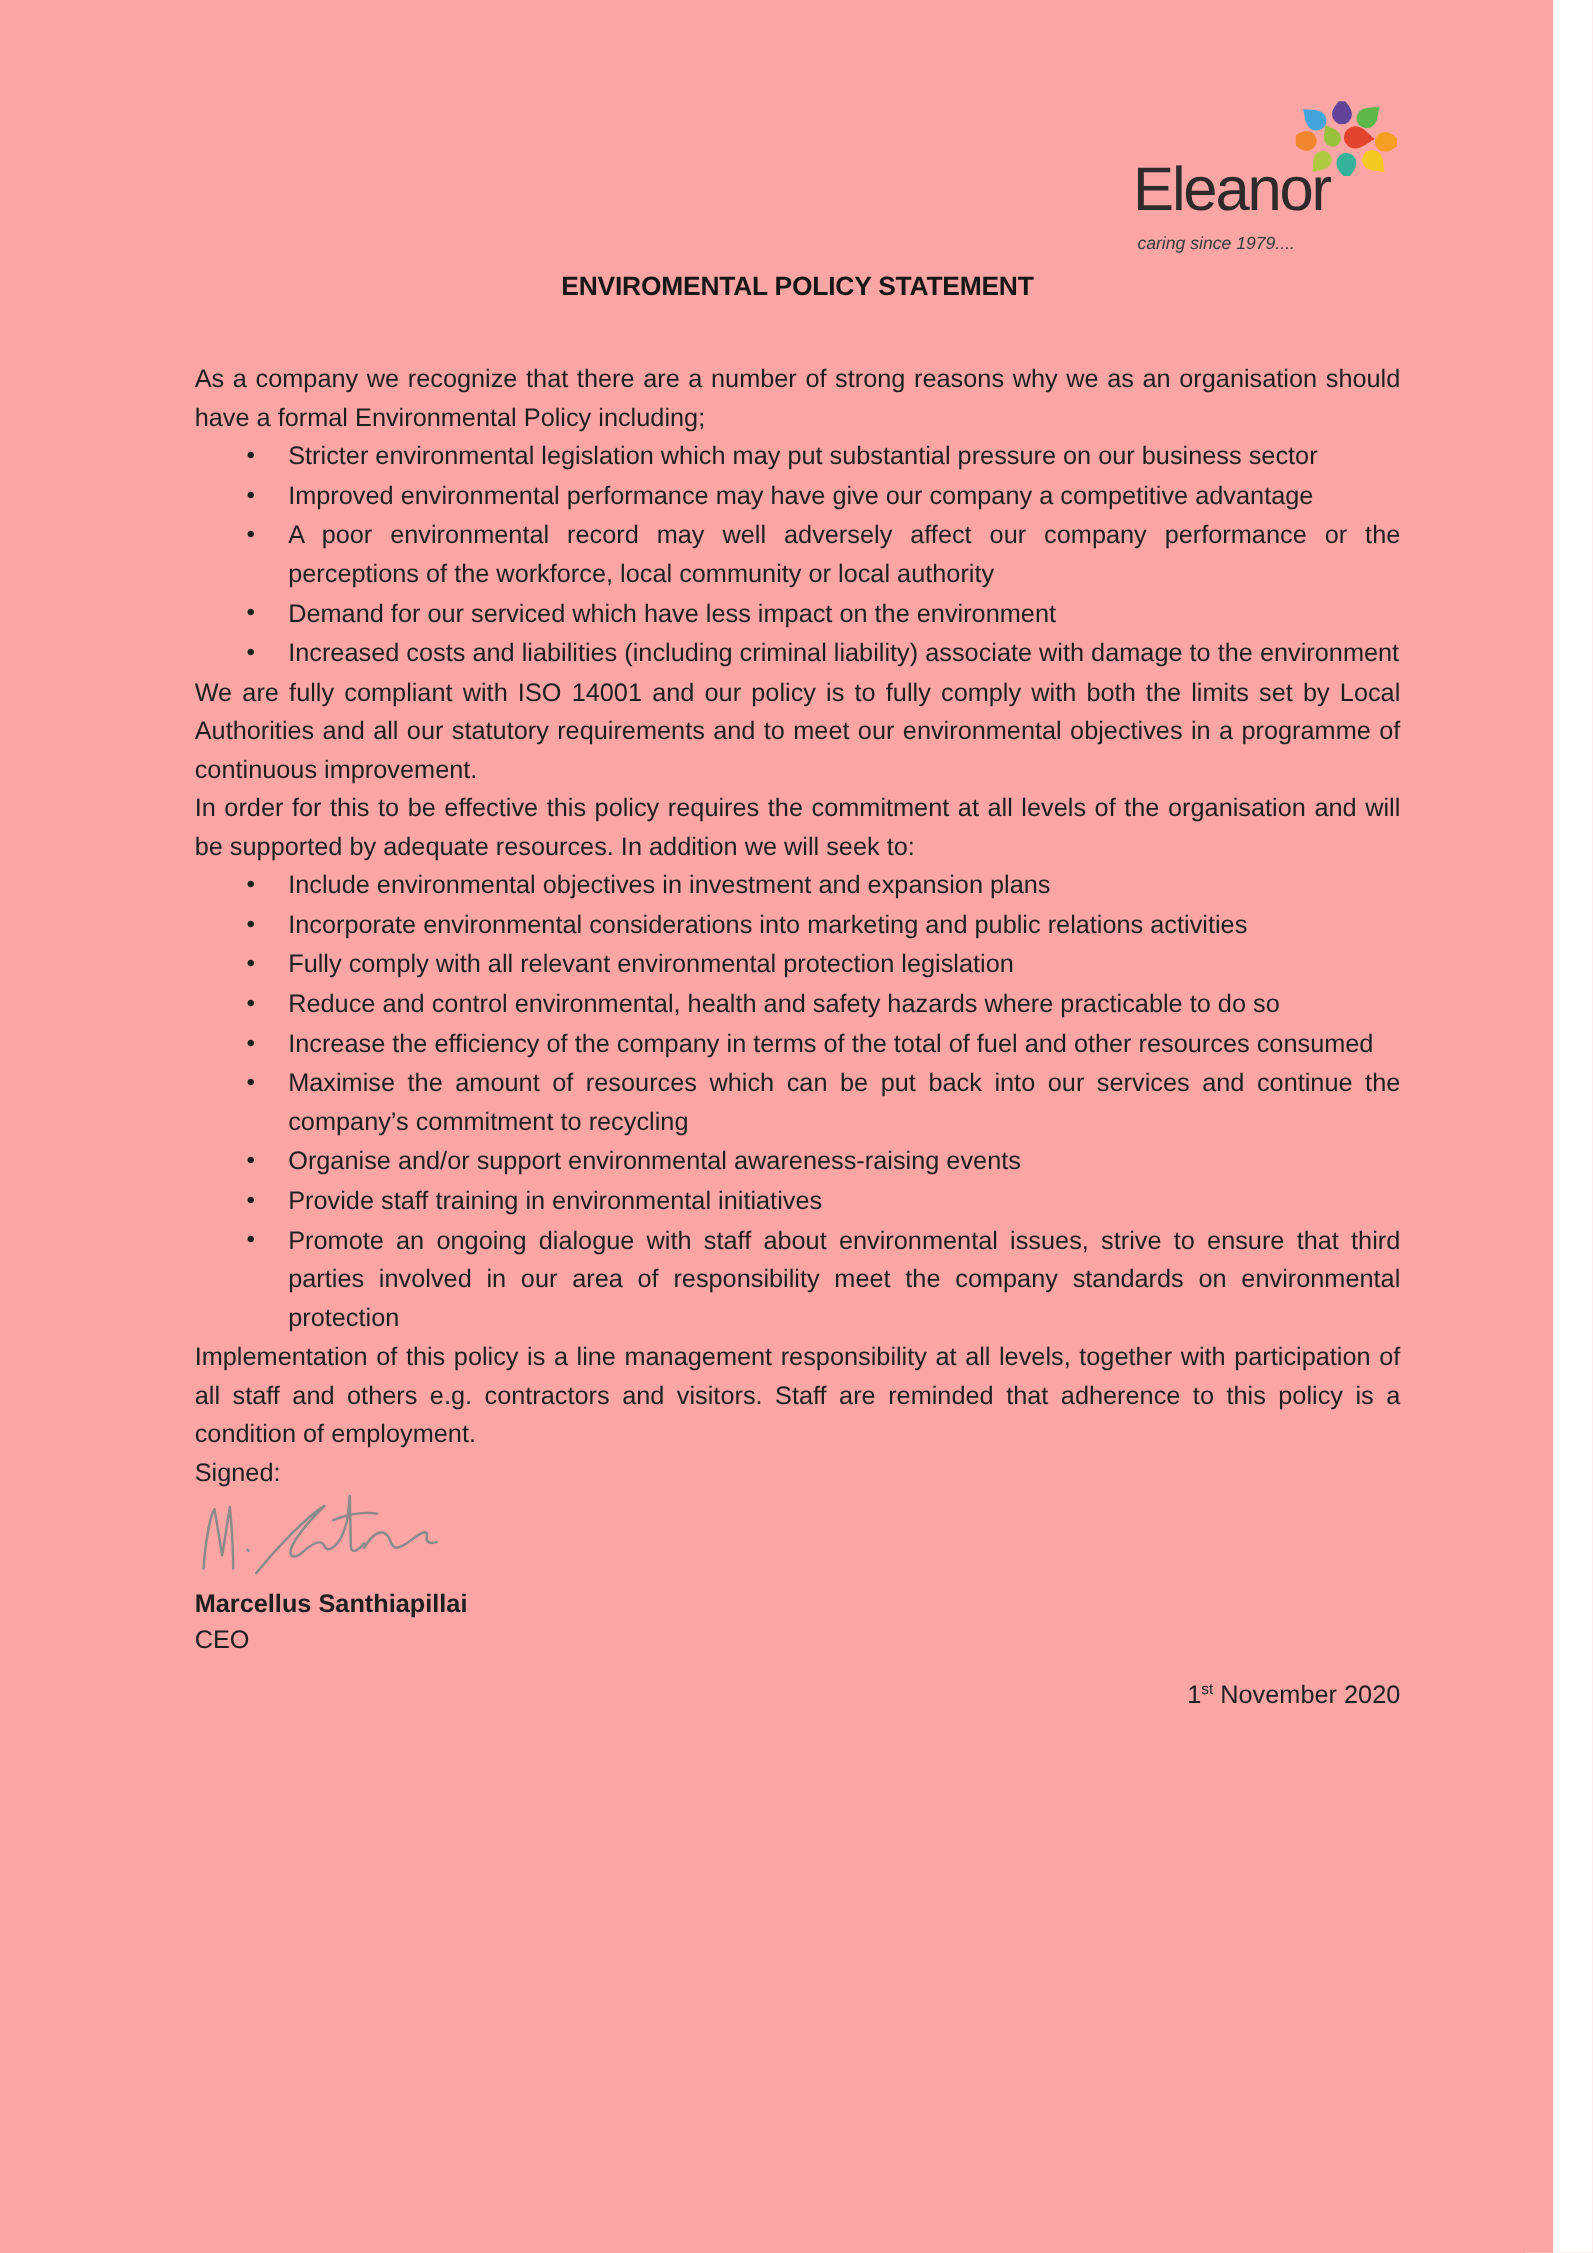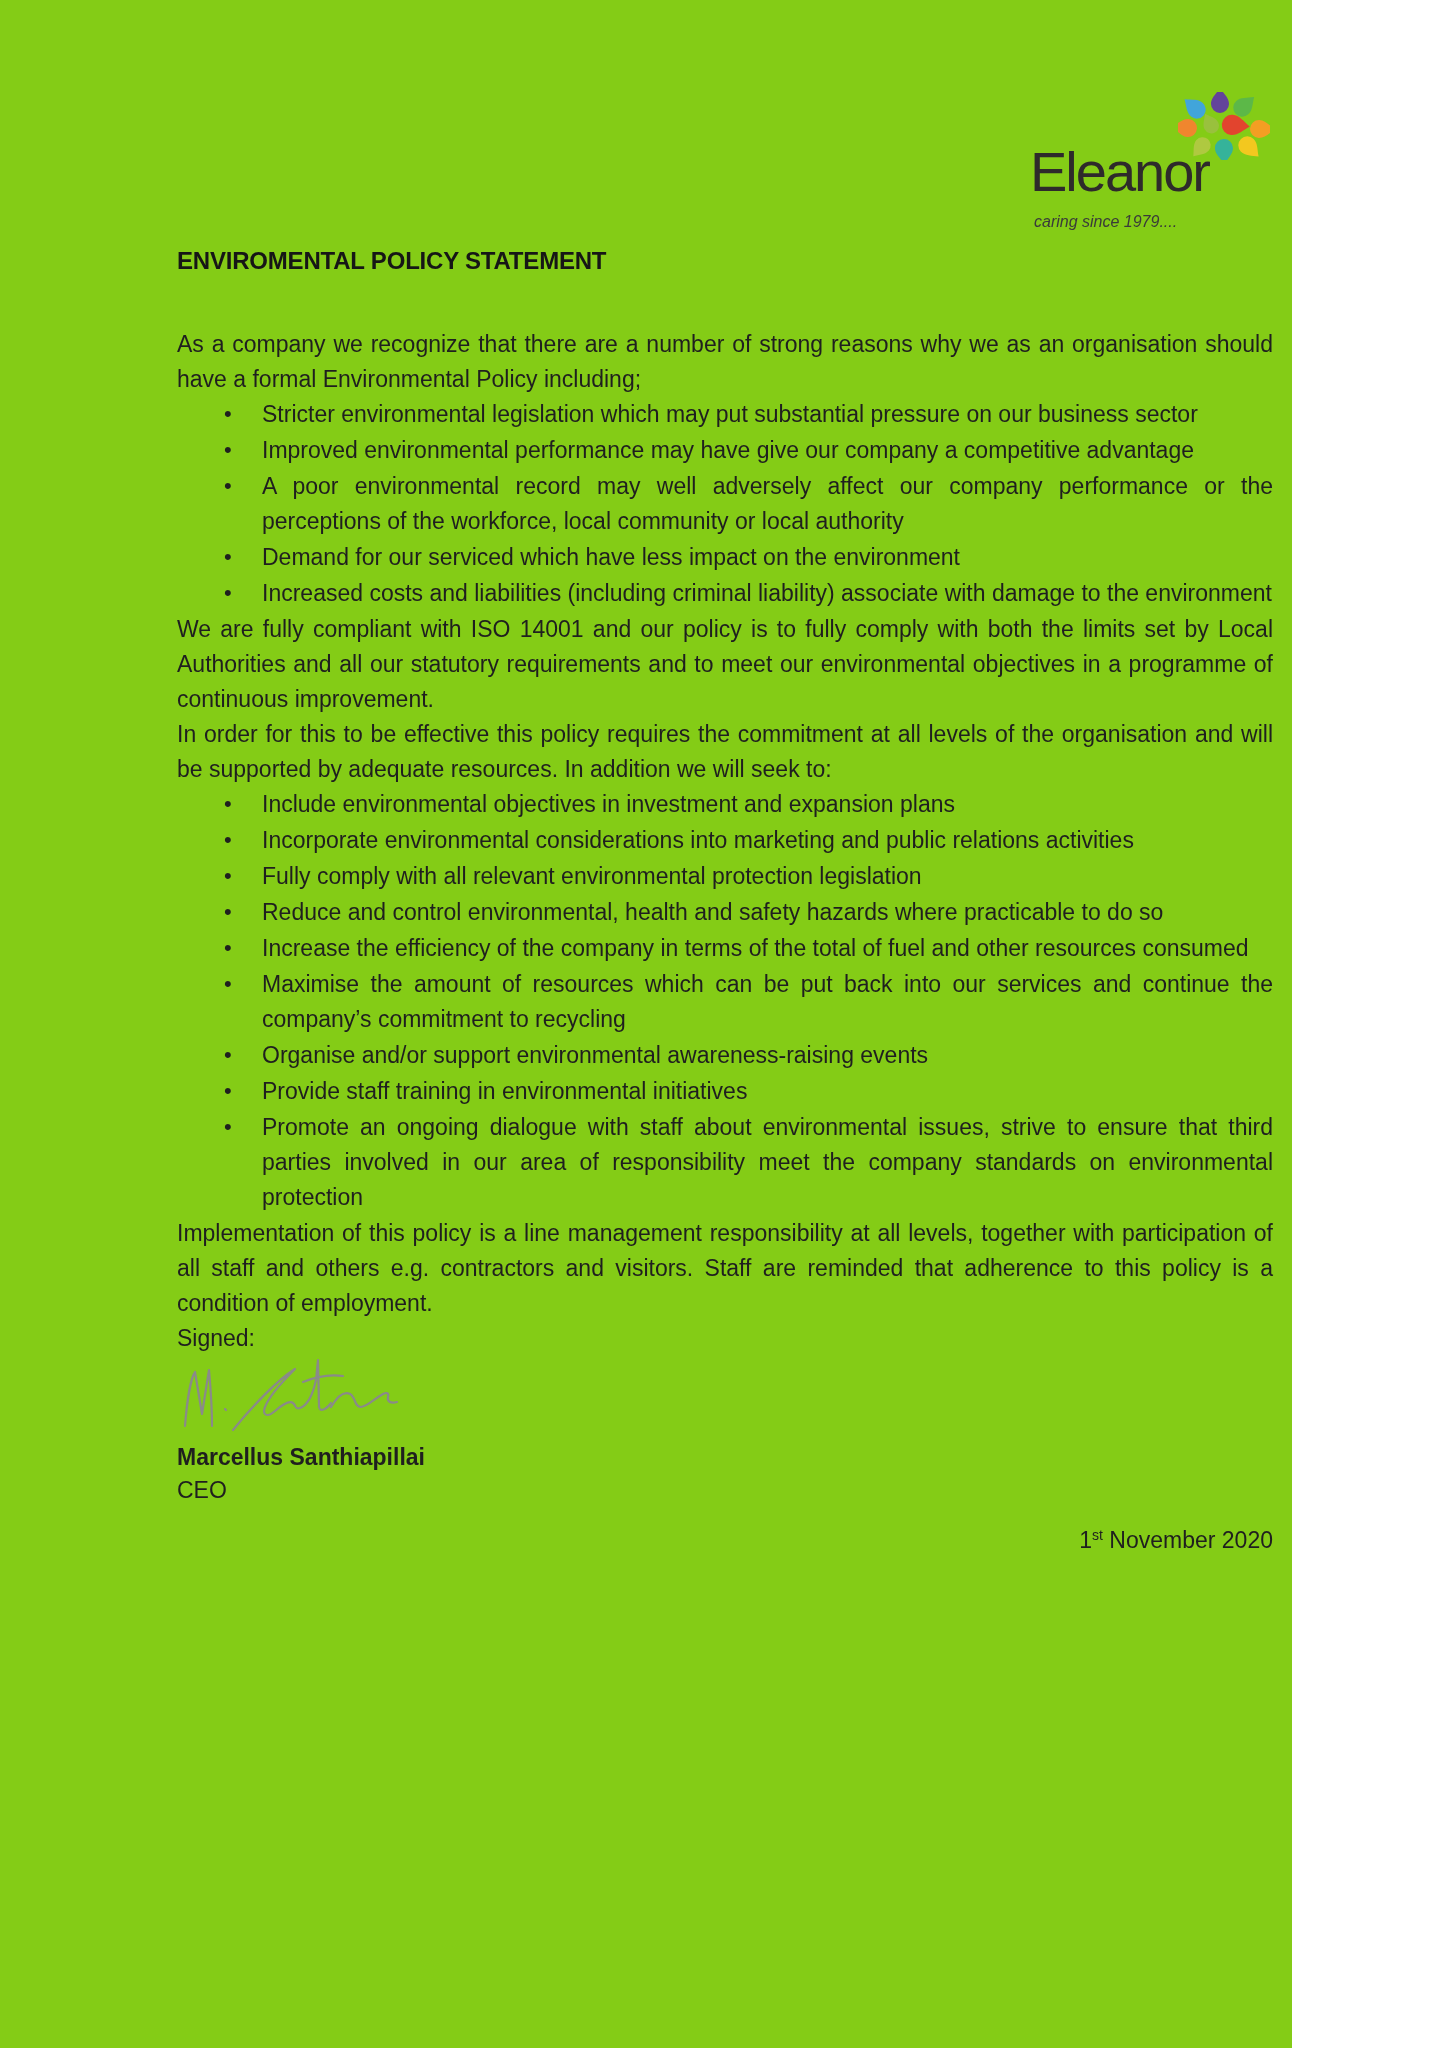--- a/index.html
+++ b/index.html
@@ -3,21 +3,21 @@
 <meta charset="utf-8">
 <style>
   * { box-sizing: border-box; }
   html,body { margin:0; padding:0; }
   body {
     width:1448px; height:2048px;
     background:#ffffff;
     font-family:"Liberation Sans", sans-serif;
     color:#1f1f1f;
   }
-  .page { position:relative; width:1292px; height:2048px; overflow:hidden; background:#84cc16; }
+  .page { position:relative; width:1412px; height:2048px; overflow:hidden; background:#fca5a5; }
 
   
   .logo { position:absolute; top:92px; left:1026px; width:244px; height:150px; }
   .logo-flower { position:absolute; top:0; right:0; width:92px; height:68px; }
   .logo-wordmark {
     position:absolute; top:52px; left:4px;
     font-size:56px; line-height:56px; letter-spacing:-2px;
     color:#2e2a2b; white-space:nowrap;
   }
   .logo-tagline {
@@ -25,20 +25,21 @@
     font-family:Liberation Sans, sans-serif; font-style:italic;
     font-size:16px; line-height:28px; color:#3a3a3a; white-space:nowrap;
   }
 
   
   .content { position:absolute; top:243px; left:0; width:1448px; padding:0 175px 0 177px; }
   .doc-title {
     margin:0 0 49px 0;
     font-size:24px; font-weight:bold; line-height:35px; letter-spacing:-0.2px;
     color:#161616;
+    text-align:center;
   }
   p.body-text {
     margin:0; font-size:23px; line-height:35px;
     text-align:justify;
   }
   .p-compliance    { margin-top:31px; }
   .p-commitment    { margin-top:37px; }
   .p-implementation{ margin-top:26px; }
   .p-signed        { margin-top:39px; text-align:left; }
 

